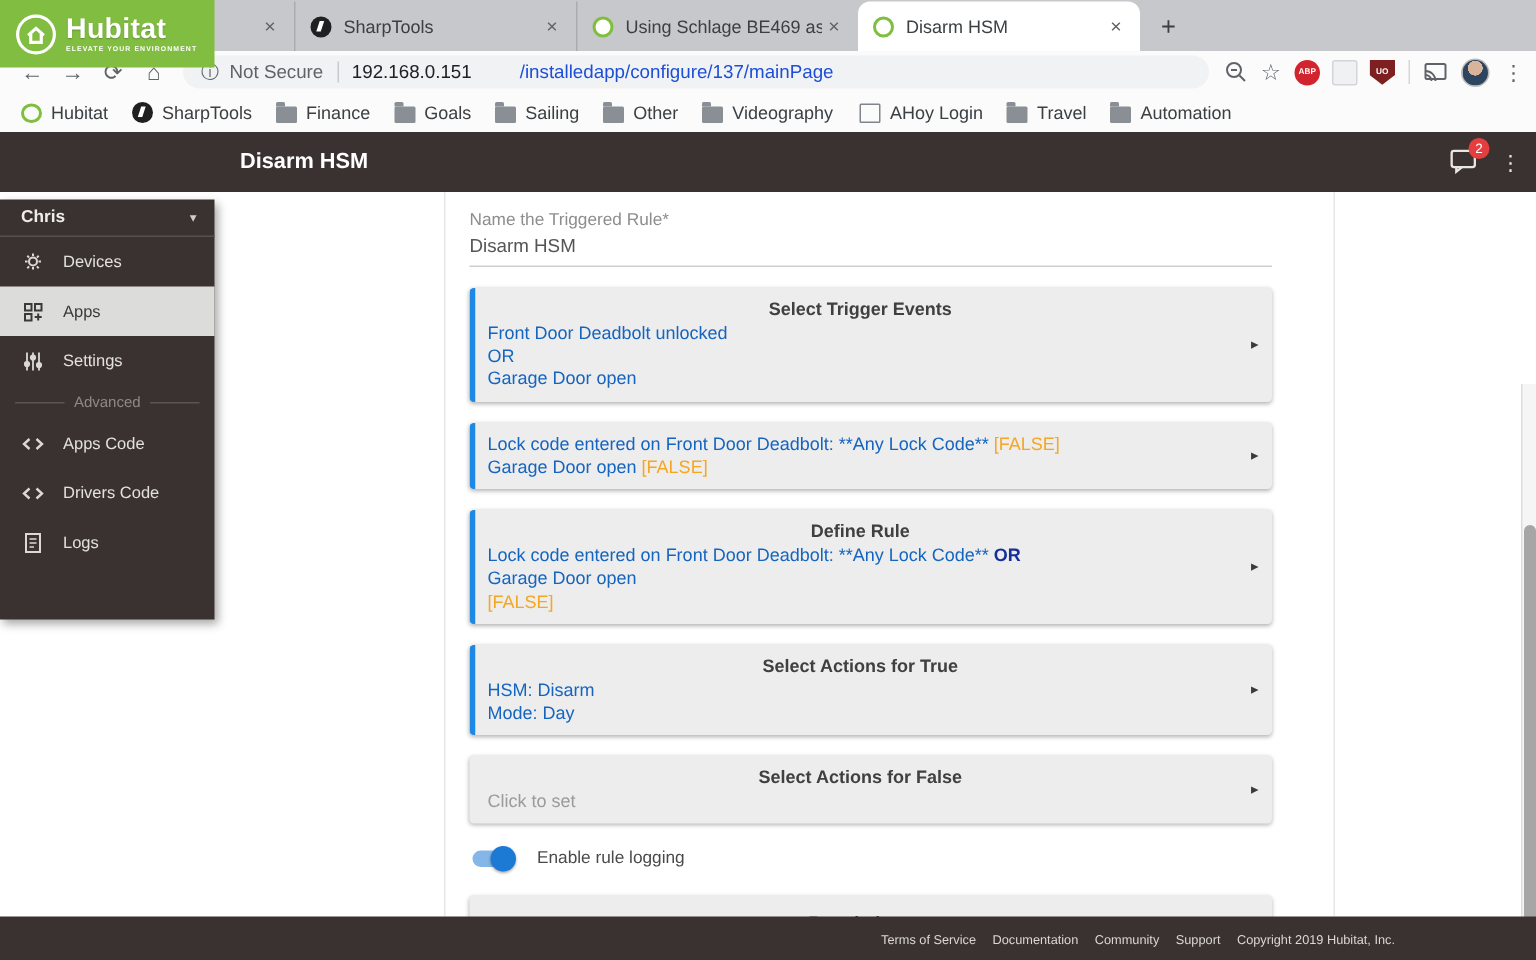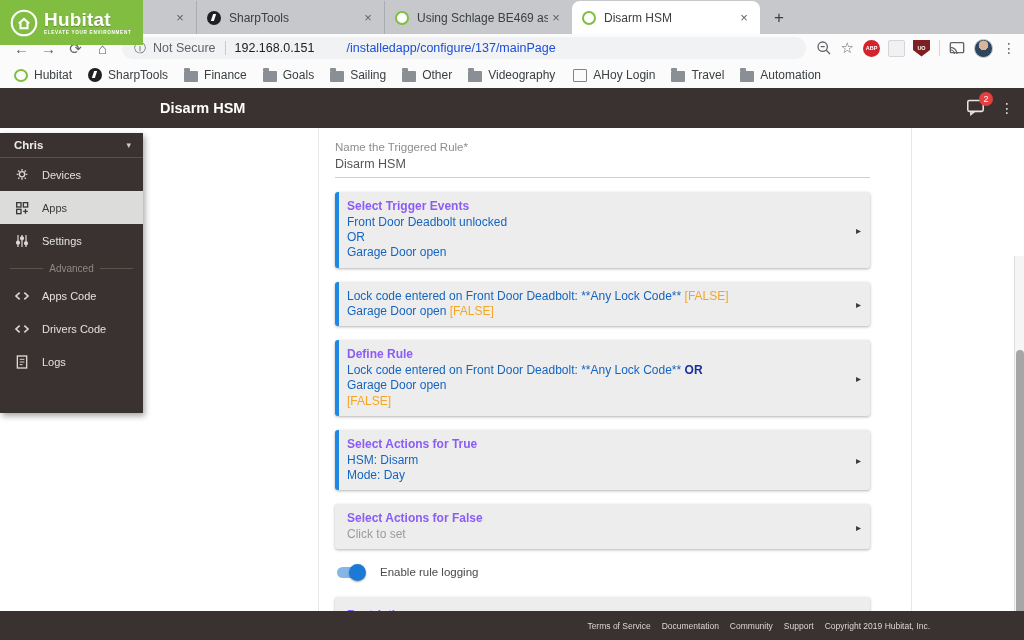--- a/index.html
+++ b/index.html
@@ -71,26 +71,26 @@
   .sb-caret{font-size:9px;color:#cfccc8;}
   .sideitem{height:33px;display:flex;align-items:center;gap:12px;padding:0 14px;color:#e3e1de;font-size:11px;}
   .sideitem .si-ico{width:16px;height:16px;flex:0 0 16px;color:#dcd9d5;}
   .sideitem.active{background:#dcdcda;color:#3a3a3a;}
   .sideitem.active .si-ico{color:#3a3a3a;}
   .advdiv{display:flex;align-items:center;gap:6px;color:#8f8984;font-size:10px;padding:6px 10px 5px;}
   .advdiv::before,.advdiv::after{content:"";flex:1;height:1px;background:#5a544f;}
 
   
   .main{position:absolute;left:143px;top:128px;width:881px;height:483px;background:#fff;}
-  .well{position:absolute;left:175px;top:0;width:594px;height:483px;background:#fff;border-left:1px solid #e7e7e7;border-right:1px solid #e7e7e7;padding:13px 0 0 16px;}
+  .well{position:absolute;left:153px;top:0;width:594px;height:483px;background:#fff;border-left:1px solid #e7e7e7;border-right:1px solid #e7e7e7;padding:13px 0 0 16px;}
   .namelabel{font-size:11.5px;color:#8d8d8d;margin-bottom:4px;}
   .namevalue{font-size:12.5px;color:#555;padding-bottom:6px;border-bottom:1px solid #cfcfcf;width:535px;}
   .card{position:relative;width:535px;background:#ededed;border-radius:3px;box-shadow:0 1px 3px rgba(0,0,0,.3);padding:7px 26px 7px 12px;margin-top:14px;}
   .card.accent{border-left:4px solid #1e88e5;padding-left:8px;}
-  .card-title{font-size:12px;font-weight:bold;color:#8b5cf6;line-height:1.3;}
+  .card-title{font-size:12px;font-weight:bold;color:#404040;line-height:1.3;text-align:center;}
   .card-line{font-size:12px;line-height:1.28;}
   .c-blue{color:#1565c0;}
   .c-orange{color:#f5a623;}
   .c-navy{color:#16309b;font-weight:bold;}
   .c-gray{color:#9b9b9b;}
   .card-arrow{position:absolute;right:9px;top:50%;transform:translateY(-50%);font-size:10px;color:#3a3a3a;}
   .togglerow{display:flex;align-items:center;margin:14px 0 8px 2px;height:18px;}
   .toggle{position:relative;width:26px;height:11px;border-radius:6px;background:#85b6e8;}
   .toggle-knob{position:absolute;right:-3px;top:-3px;width:17px;height:17px;border-radius:50%;background:#1c7ad4;box-shadow:0 1px 2px rgba(0,0,0,.35);}
   .togglelabel{margin-left:17px;font-size:11.5px;color:#4a4a4a;}

